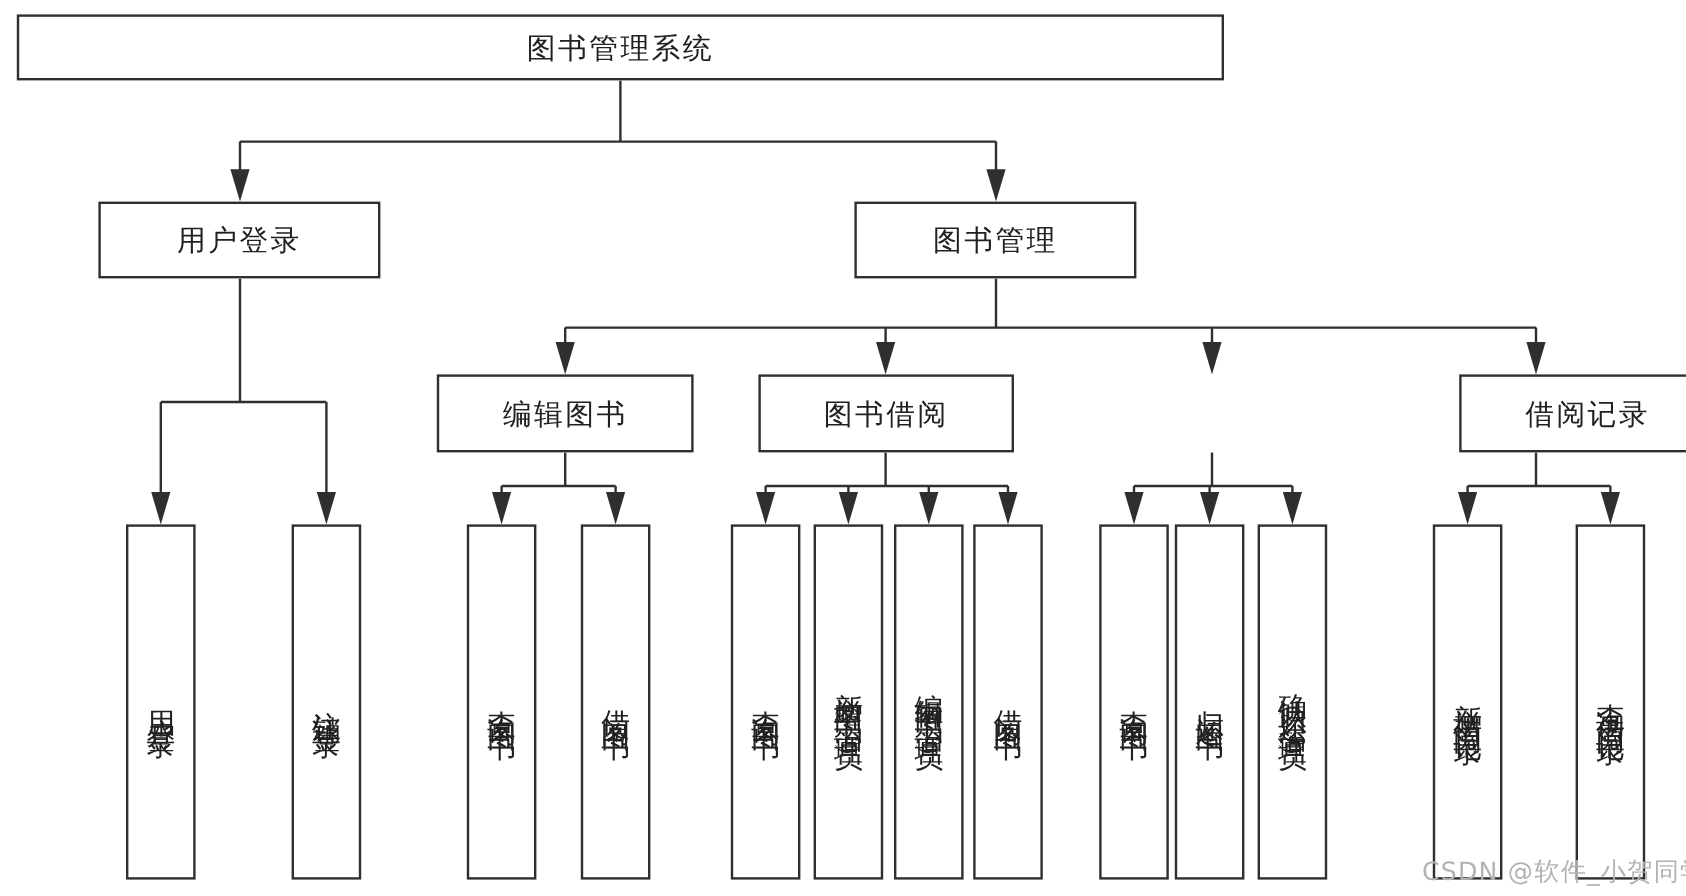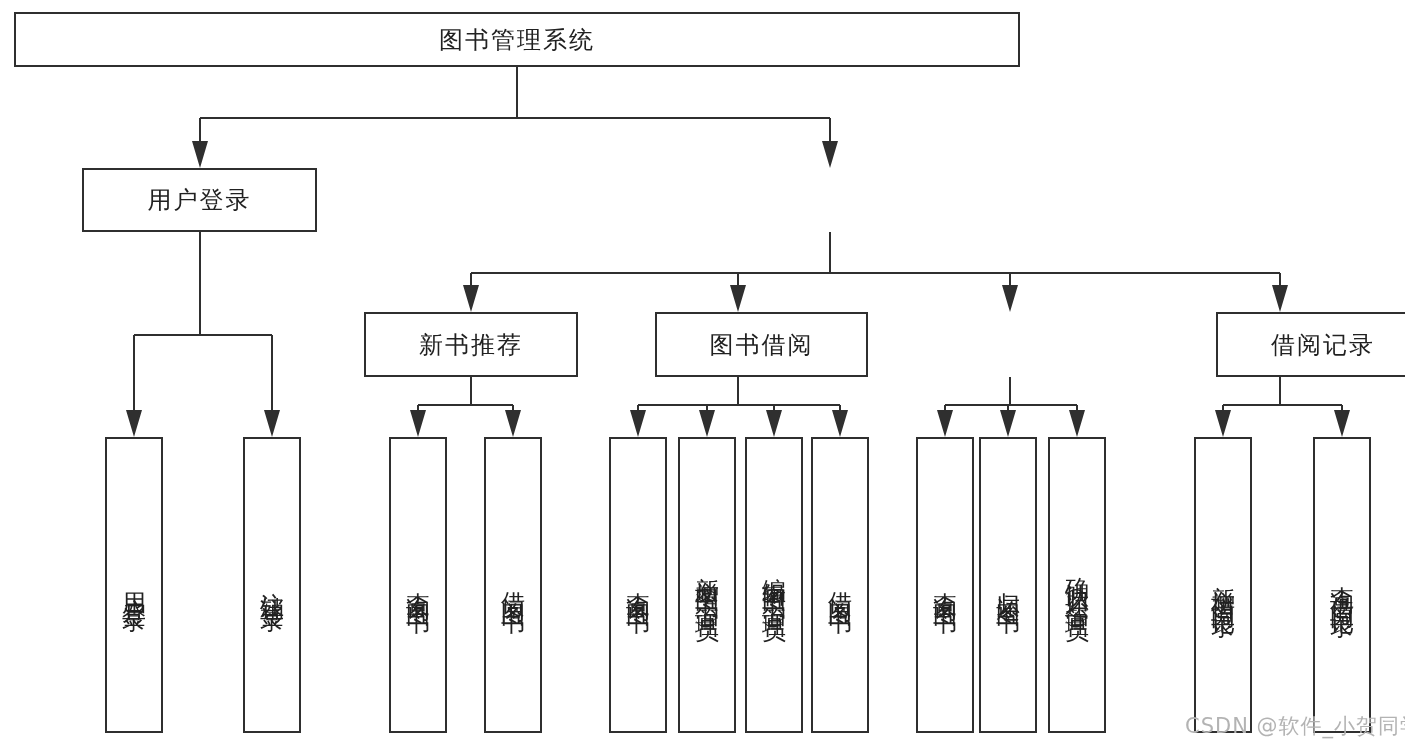--- a/index.html
+++ b/index.html
@@ -81,25 +81,28 @@
       M1215 410 h16 L1223 437 Z  M1334 410 h16 L1342 437 Z"></path>
   </svg>
 
   <div class="box root-box">
     <span>图书管理系统</span>
   </div>
 
   <div class="box lvl2-box" style="left:82px;">
     <span>用户登录</span>
   </div>
+  <div class="box lvl2-box" style="left:712px;">
+    <span>图书管理</span>
+  </div>
 
   <div class="box lvl3-box" style="left:364px;width:214px;">
-    <span>新书推荐</span>
+    <span>编辑图书</span>
   </div>
-  <div class="box lvl3-box" style="left:655px;width:213px;">
+  <div class="box lvl3-box" style="left:632px;width:213px;">
     <span>图书借阅</span>
   </div>
   <div class="box lvl3-box" style="left:1173px;width:214px;margin-left:43px;">
     <span>借阅记录</span>
   </div>
 
   <div class="box leaf-box" style="left:105px;">
     <span class="vtext">用户登录</span>
   </div>
   <div class="box leaf-box" style="left:243px;">

